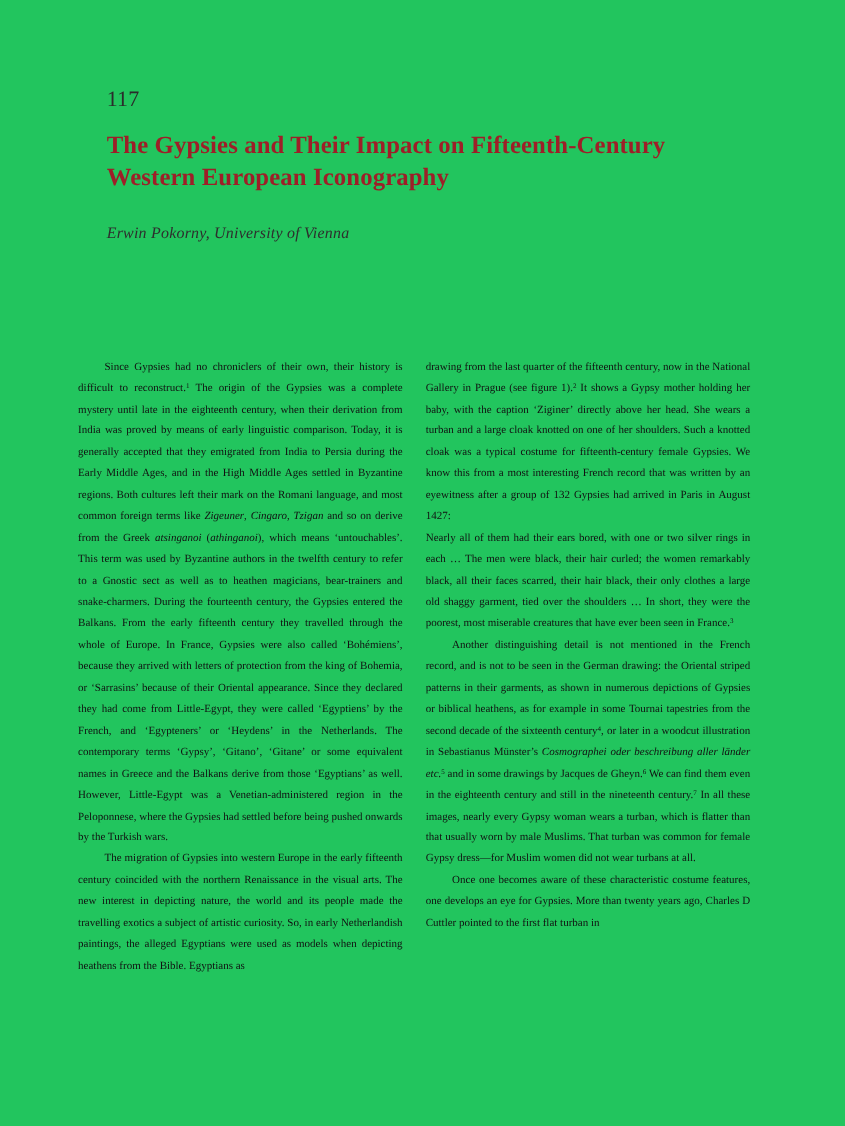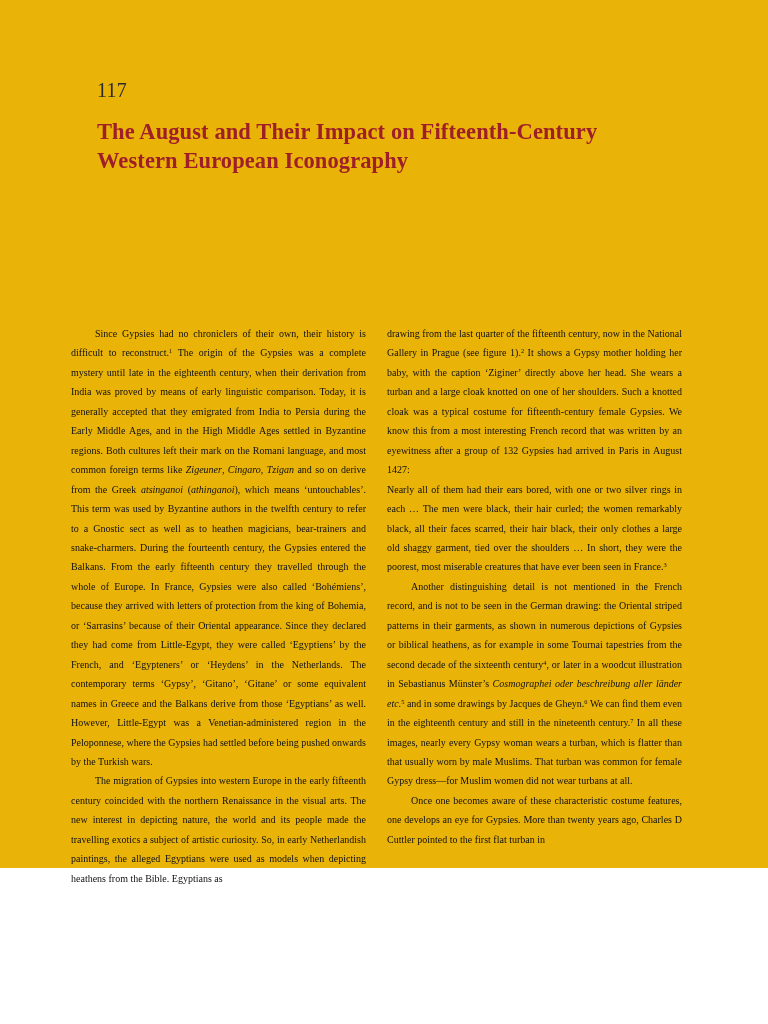--- a/index.html
+++ b/index.html
@@ -12,22 +12,22 @@
     height: 1024px;
     overflow: hidden;
     font-family: "Liberation Serif", "DejaVu Serif", serif;
     color: #1a1a1a;
     -webkit-font-smoothing: antialiased;
   }
 
   .page {
     position: relative;
     width: 768px;
-    height: 868px;
-    background: #eab308;
+    height: 1024px;
+    background: #22c55e;
     box-sizing: border-box;
   }
 
   
   .header {
     position: absolute;
     left: 97px;
     top: 78px;
     width: 576px;
   }
@@ -112,23 +112,24 @@
     line-height: 0;
   }
 </style>
 </head>
 <body>
 
 <div class="page">
 
   <div class="header">
     <div class="folio">117</div>
-    <h1 class="article-title">The August and Their Impact on Fifteenth-Century Western European Iconography</h1>
+    <h1 class="article-title">The Gypsies and Their Impact on Fifteenth-Century Western European Iconography</h1>
   </div>
 
+  <div class="byline">Erwin Pokorny, University of Vienna</div>
 
   <div class="columns">
 
     <div class="col">
       <div>
           <p class="indent">Since Gypsies had no chroniclers of their own, their history is difficult to reconstruct.<sup>1</sup> The origin of the Gypsies was a complete mystery until late in the eighteenth century, when their derivation from India was proved by means of early linguistic comparison. Today, it is generally accepted that they emigrated from India to Persia during the Early Middle Ages, and in the High Middle Ages settled in Byzantine regions. Both cultures left their mark on the Romani language, and most common foreign terms like <i>Zigeuner</i>, <i>Cingaro</i>, <i>Tzigan</i> and so on derive from the Greek <i>atsinganoi</i> (<i>athinganoi</i>), which means ‘untouchables’. This term was used by Byzantine authors in the twelfth century to refer to a Gnostic sect as well as to heathen magicians, bear-trainers and snake-charmers. During the fourteenth century, the Gypsies entered the Balkans. From the early fifteenth century they travelled through the whole of Europe. In France, Gypsies were also called ‘Bohémiens’, because they arrived with letters of protection from the king of Bohemia, or ‘Sarrasins’ because of their Oriental appearance. Since they declared they had come from Little-Egypt, they were called ‘Egyptiens’ by the French, and ‘Egypteners’ or ‘Heydens’ in the Netherlands. The contemporary terms ‘Gypsy’, ‘Gitano’, ‘Gitane’ or some equivalent names in Greece and the Balkans derive from those ‘Egyptians’ as well. However, Little-Egypt was a Venetian-administered region in the Peloponnese, where the Gypsies had settled before being pushed onwards by the Turkish wars.</p>
           <p class="indent">The migration of Gypsies into western Europe in the early fifteenth century coincided with the northern Renaissance in the visual arts. The new interest in depicting nature, the world and its people made the travelling exotics a subject of artistic curiosity. So, in early Netherlandish paintings, the alleged Egyptians were used as models when depicting heathens from the Bible. Egyptians as</p>
         </div>
     </div>
 

